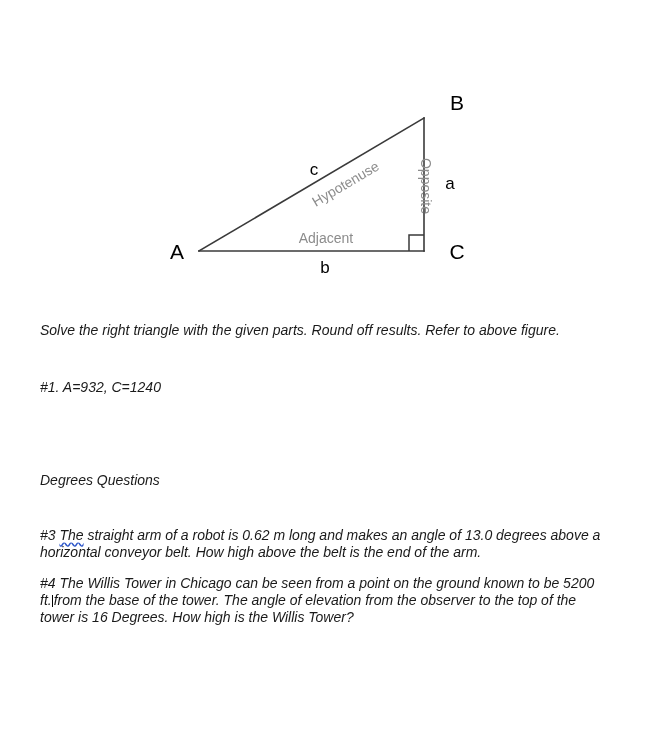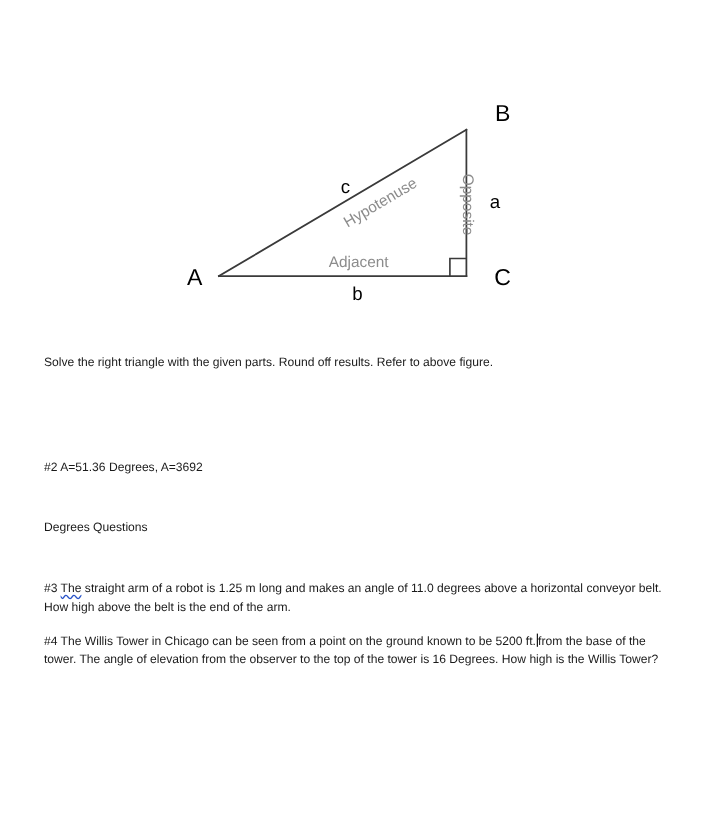--- a/index.html
+++ b/index.html
@@ -54,24 +54,25 @@
   }
 
   
   #doc-body {
     position: absolute;
     left: 40px;
     top: 322px;
     width: 568px;
   }
   .para {
-    font-size: 11px;
+    font-size: 14px;
     line-height: 17px;
     color: #1a1a1a;
     margin: 0;
+    font-style: italic;
   }
   .gap-lg { height: 40px; }
   .gap-md { height: 38px; }
   .gap-sm { height: 14px; }
 
   .spellerr {
     text-decoration: underline wavy #2a54c8;
     text-decoration-skip-ink: none;
     text-underline-offset: 2px;
   }
@@ -109,30 +110,30 @@
     <text class="desc-label" x="326" y="243" text-anchor="middle">Adjacent</text>
   </svg>
 </div>
 
 <div id="doc-body">
 
   <p class="para">Solve the right triangle with the given parts. Round off results. Refer to above figure.</p>
 
   <div class="gap-lg"></div>
 
+  <p class="para">#1. A=932, C=1240</p>
 
   <div class="gap-md"></div>
 
-  <p class="para">#2 A=51.36 Degrees, A=3692</p>
 
   <div class="gap-md"></div>
 
   <p class="para">Degrees Questions</p>
 
   <div class="gap-md"></div>
 
-  <p class="para"><span>#3 </span><span class="spellerr">The</span><span> straight arm of a robot is 1.25 m long and makes an angle of 11.0 degrees above a horizontal conveyor belt. How high above the belt is the end of the arm.</span></p>
+  <p class="para"><span>#3 </span><span class="spellerr">The</span><span> straight arm of a robot is 0.62 m long and makes an angle of 13.0 degrees above a horizontal conveyor belt. How high above the belt is the end of the arm.</span></p>
 
   <div class="gap-sm"></div>
 
   <p class="para"><span>#4 The Willis Tower in Chicago can be seen from a point on the ground known to be 5200 ft.</span><span class="caret"></span><span>from the base of the tower. The angle of elevation from the observer to the top of the tower is 16 Degrees. How high is the Willis Tower?</span></p>
 
 </div>
 
 </body></html>

